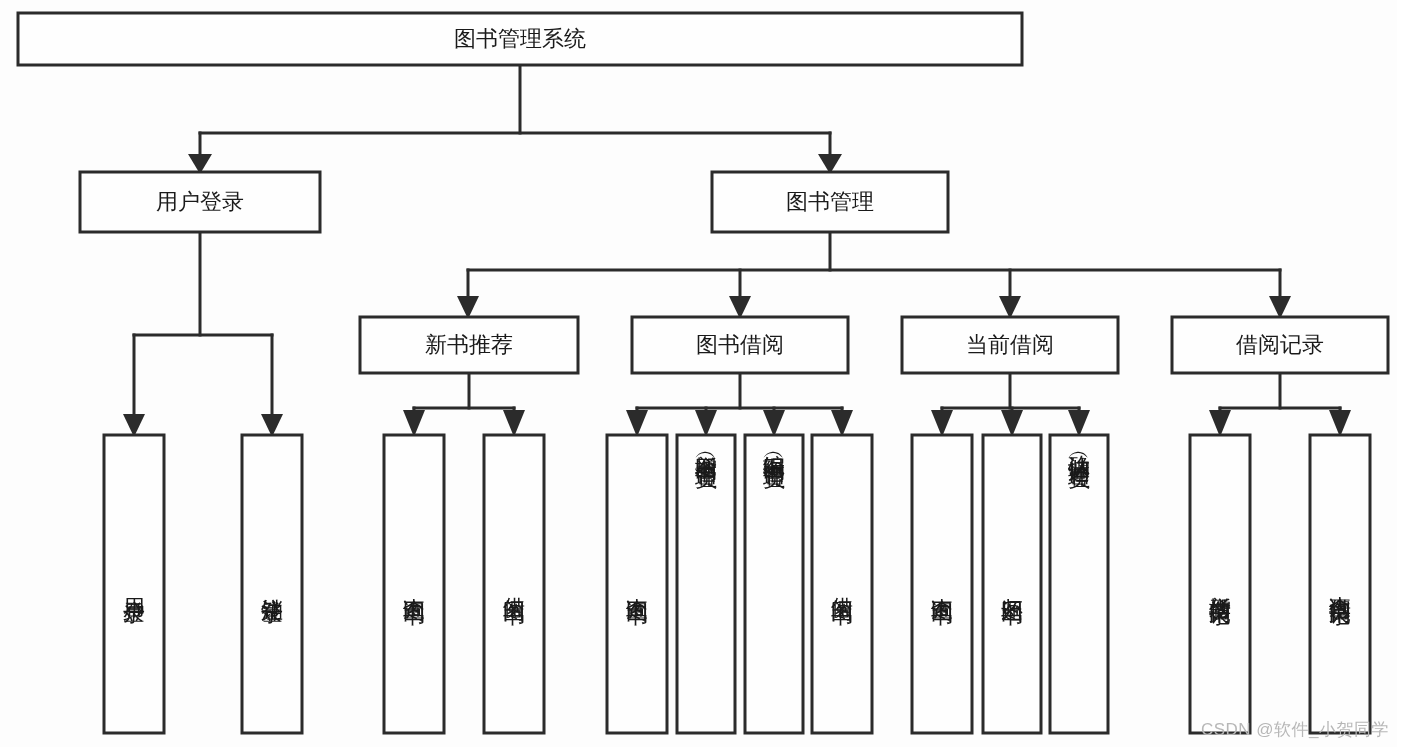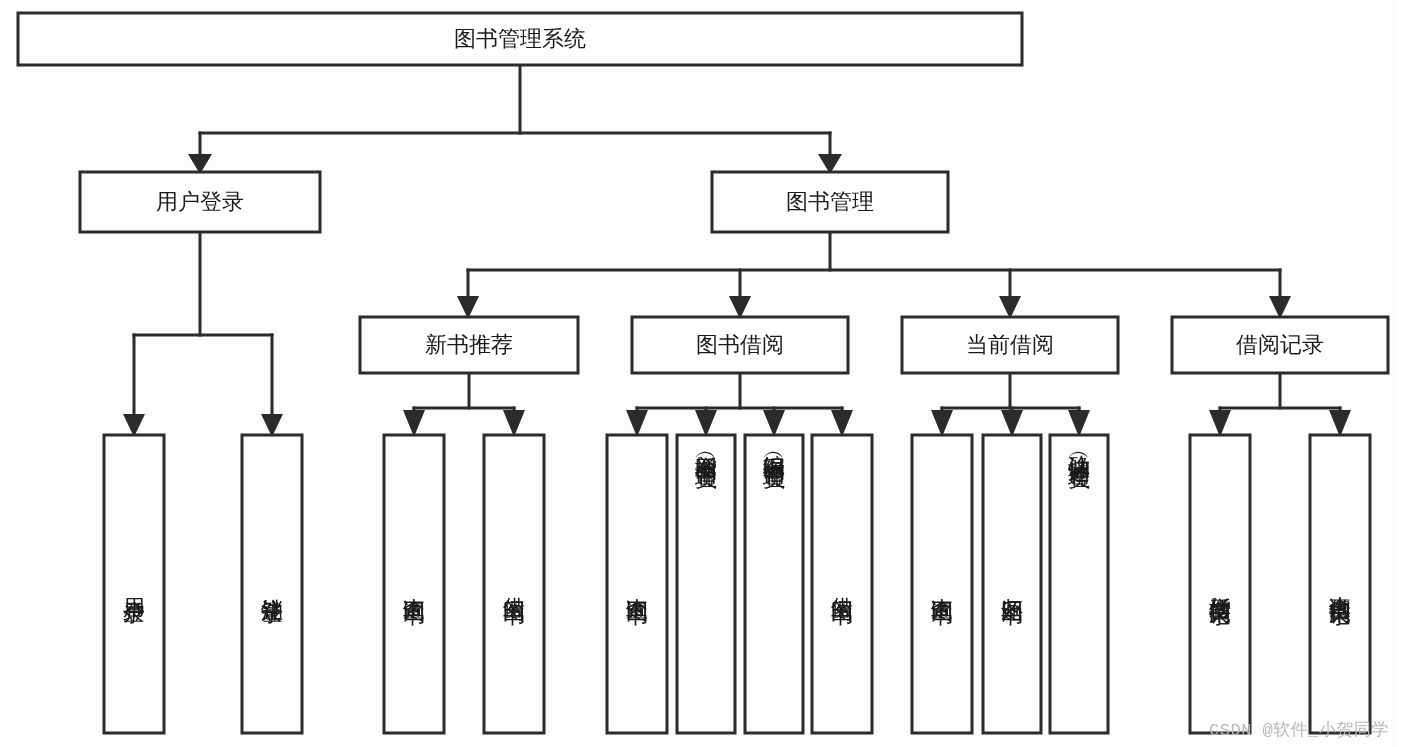--- a/index.html
+++ b/index.html
@@ -67,21 +67,21 @@
     position: absolute;
     display: flex;
     align-items: center;
     justify-content: center;
     pointer-events: none;
   }
   .watermark {
     position: absolute;
     right: 8px;
     bottom: 6px;
-    font-family: Liberation Mono, monospace;
+    font-family: Liberation Sans, sans-serif;
     font-size: 17px;
     color: #b7b7b7;
     letter-spacing: 0.5px;
     white-space: nowrap;
   }
 </style>
 </head>
 <body>
 
 <div id="diagram-root">

